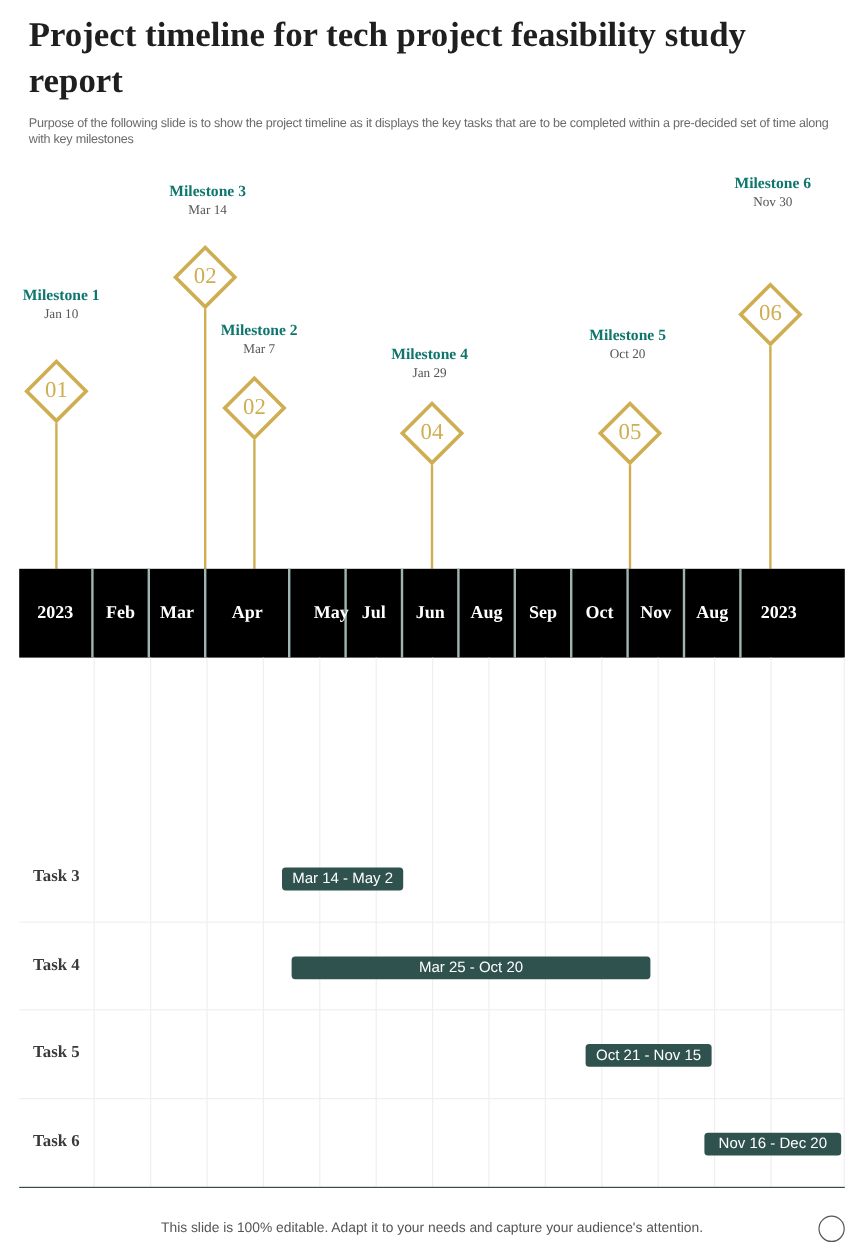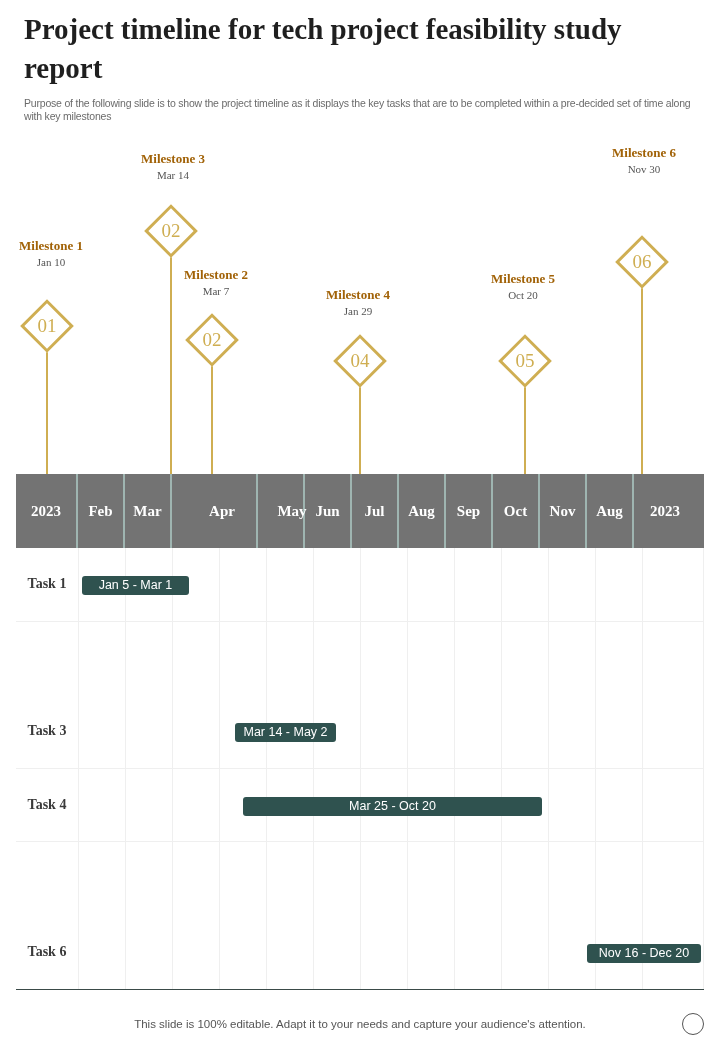--- a/index.html
+++ b/index.html
@@ -1,25 +1,25 @@
 <!DOCTYPE html>
 <html><head>
 <meta charset="utf-8">
 <style>
   html, body { margin:0; padding:0; background:#ffffff; }
   body { width:720px; height:1040px; position:relative; overflow:hidden; font-family:"Liberation Serif", serif; }
   .title { position:absolute; left:24px; top:10px; width:680px; font-family:"Liberation Serif", serif; font-weight:bold; font-size:29px; line-height:39px; color:#1f1f1f; margin:0; }
   .subtitle { position:absolute; left:24px; top:97px; width:680px; font-family:"Liberation Sans", sans-serif; font-size:10.5px; line-height:13px; color:#6b6b6b; letter-spacing:-0.2px; }
   .ms-label { position:absolute; text-align:center; width:110px; }
-  .ms-name { font-family:"Liberation Serif", serif; font-weight:bold; font-size:13px; color:#a16207; line-height:16px; }
+  .ms-name { font-family:"Liberation Serif", serif; font-weight:bold; font-size:13px; color:#0f766e; line-height:16px; }
   .ms-date { font-family:"Liberation Serif", serif; font-size:11px; color:#555; line-height:16px; }
   .diamond { position:absolute; width:38px; height:38px; transform:rotate(45deg); border:3px solid #cfae52; background:#fff; box-sizing:border-box; }
   .diamond-num { position:absolute; width:60px; text-align:center; font-family:"Liberation Serif", serif; font-size:19px; color:#cfae52; line-height:22px; }
   .stem { position:absolute; width:2px; background:#cfae52; }
-  .header { position:absolute; left:16px; top:474px; width:688px; height:74px; display:flex; background:#737373; }
+  .header { position:absolute; left:16px; top:474px; width:688px; height:74px; display:flex; background:#000000; }
   .hcell { height:74px; display:flex; align-items:center; justify-content:center; color:#fff; font-family:"Liberation Serif", serif; font-weight:bold; font-size:15px; border-right:2px solid #9fb5b1; box-sizing:border-box; }
   .hcell:last-child { border-right:none; }
   .grid { position:absolute; left:16px; top:548px; width:688px; height:441px; }
   .row { position:absolute; left:0; width:688px; height:73.5px; border-bottom:1px solid #efefef; box-sizing:border-box; }
   .vline { position:absolute; top:0; width:1px; height:441px; background:#efefef; }
   .task-label { position:absolute; left:0; width:62px; text-align:center; font-family:"Liberation Serif", serif; font-weight:bold; font-size:14px; color:#3a3a3a; }
   .bar { position:absolute; height:19px; background:#2f524f; border-radius:3px; color:#fff; font-family:"Liberation Sans", sans-serif; font-size:12.5px; line-height:19px; text-align:center; white-space:nowrap; }
   .bottom-rule { position:absolute; left:16px; top:989px; width:688px; height:1px; background:#3a4a48; }
   .footer { position:absolute; left:0; top:1018px; width:720px; text-align:center; font-family:"Liberation Sans", sans-serif; font-size:11.5px; color:#555; }
   .circle-btn { position:absolute; left:682px; top:1013px; width:20px; height:20px; border:1.5px solid #555; border-radius:50%; background:#fff; }
@@ -76,24 +76,24 @@
   <div class="ms-name">Milestone 6</div>
   <div class="ms-date">Nov 30</div>
 </div>
 <div class="diamond" style="left:623px; top:243px;"></div>
 <div class="diamond-num" style="left:612px; top:251px;">06</div>
 
 <div class="header">
   <div class="hcell" style="width:62px;">2023</div>
   <div class="hcell" style="width:47px;">Feb</div>
   <div class="hcell" style="width:47px;">Mar</div>
-  <div class="hcell" style="width:70px;margin-left:16px;">Apr</div>
+  <div class="hcell" style="width:70px;">Apr</div>
   <div class="hcell" style="width:47px;padding-left:23px;">May</div>
+  <div class="hcell" style="width:47px;">Jul</div>
   <div class="hcell" style="width:47px;">Jun</div>
-  <div class="hcell" style="width:47px;">Jul</div>
   <div class="hcell" style="width:47px;">Aug</div>
   <div class="hcell" style="width:47px;">Sep</div>
   <div class="hcell" style="width:47px;">Oct</div>
   <div class="hcell" style="width:47px;">Nov</div>
   <div class="hcell" style="width:47px;">Aug</div>
   <div class="hcell" style="width:62px;">2023</div>
 </div>
 
 <div class="grid">
   <div class="vline" style="left:62px;"></div>
@@ -104,31 +104,31 @@
   <div class="vline" style="left:297px;"></div>
   <div class="vline" style="left:344px;"></div>
   <div class="vline" style="left:391px;"></div>
   <div class="vline" style="left:438px;"></div>
   <div class="vline" style="left:485px;"></div>
   <div class="vline" style="left:532px;"></div>
   <div class="vline" style="left:579px;"></div>
   <div class="vline" style="left:626px;"></div>
   <div class="vline" style="left:687px;"></div>
 
-  <div class="row" style="top:0px;">
-    <div class="task-label" style="top:28px;">Task 1</div>
-    <div class="bar" style="left:66px; width:107px; top:28px;">Jan 5 - Mar 1</div>
-  </div>
   <div class="row" style="top:147px;">
     <div class="task-label" style="top:28px;">Task 3</div>
     <div class="bar" style="left:219px; width:101px; top:28px;">Mar 14 - May 2</div>
   </div>
   <div class="row" style="top:220.5px;">
     <div class="task-label" style="top:28px;">Task 4</div>
     <div class="bar" style="left:227px; width:299px; top:28px;">Mar 25 - Oct 20</div>
+  </div>
+  <div class="row" style="top:294px;">
+    <div class="task-label" style="top:28px;">Task 5</div>
+    <div class="bar" style="left:472px; width:105px; top:28px;">Oct 21 - Nov 15</div>
   </div>
   <div class="row" style="top:367.5px; border-bottom:none;">
     <div class="task-label" style="top:28px;">Task 6</div>
     <div class="bar" style="left:571px; width:114px; top:28px;">Nov 16 - Dec 20</div>
   </div>
 </div>
 
 <div class="bottom-rule"></div>
 
 <div class="footer">This slide is 100% editable. Adapt it to your needs and capture your audience's attention.</div>

